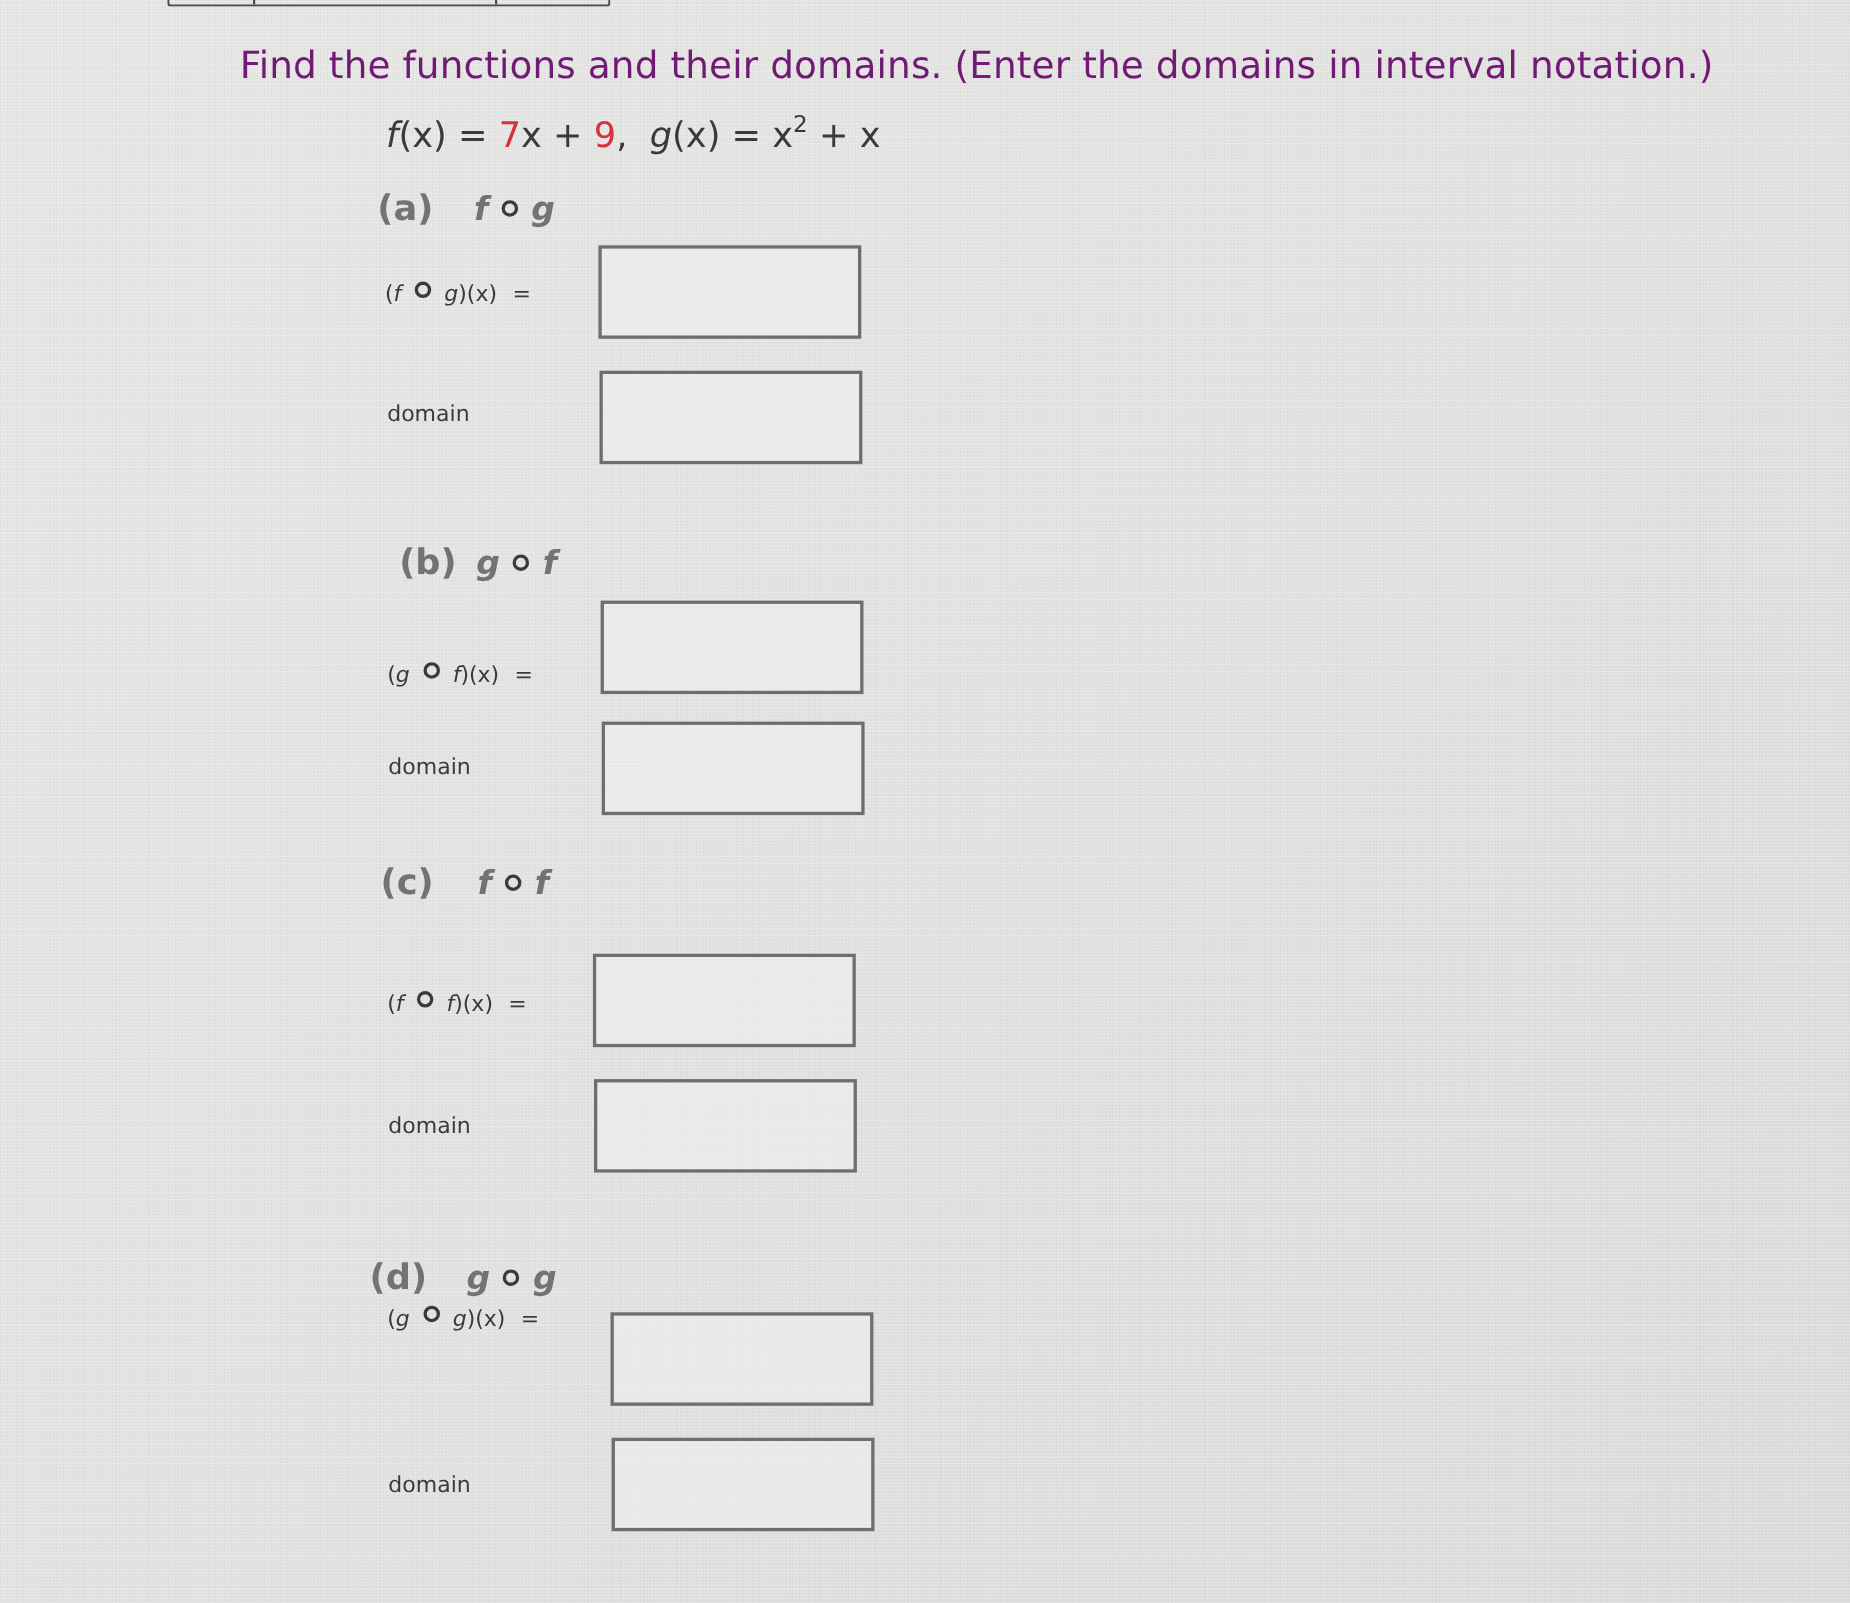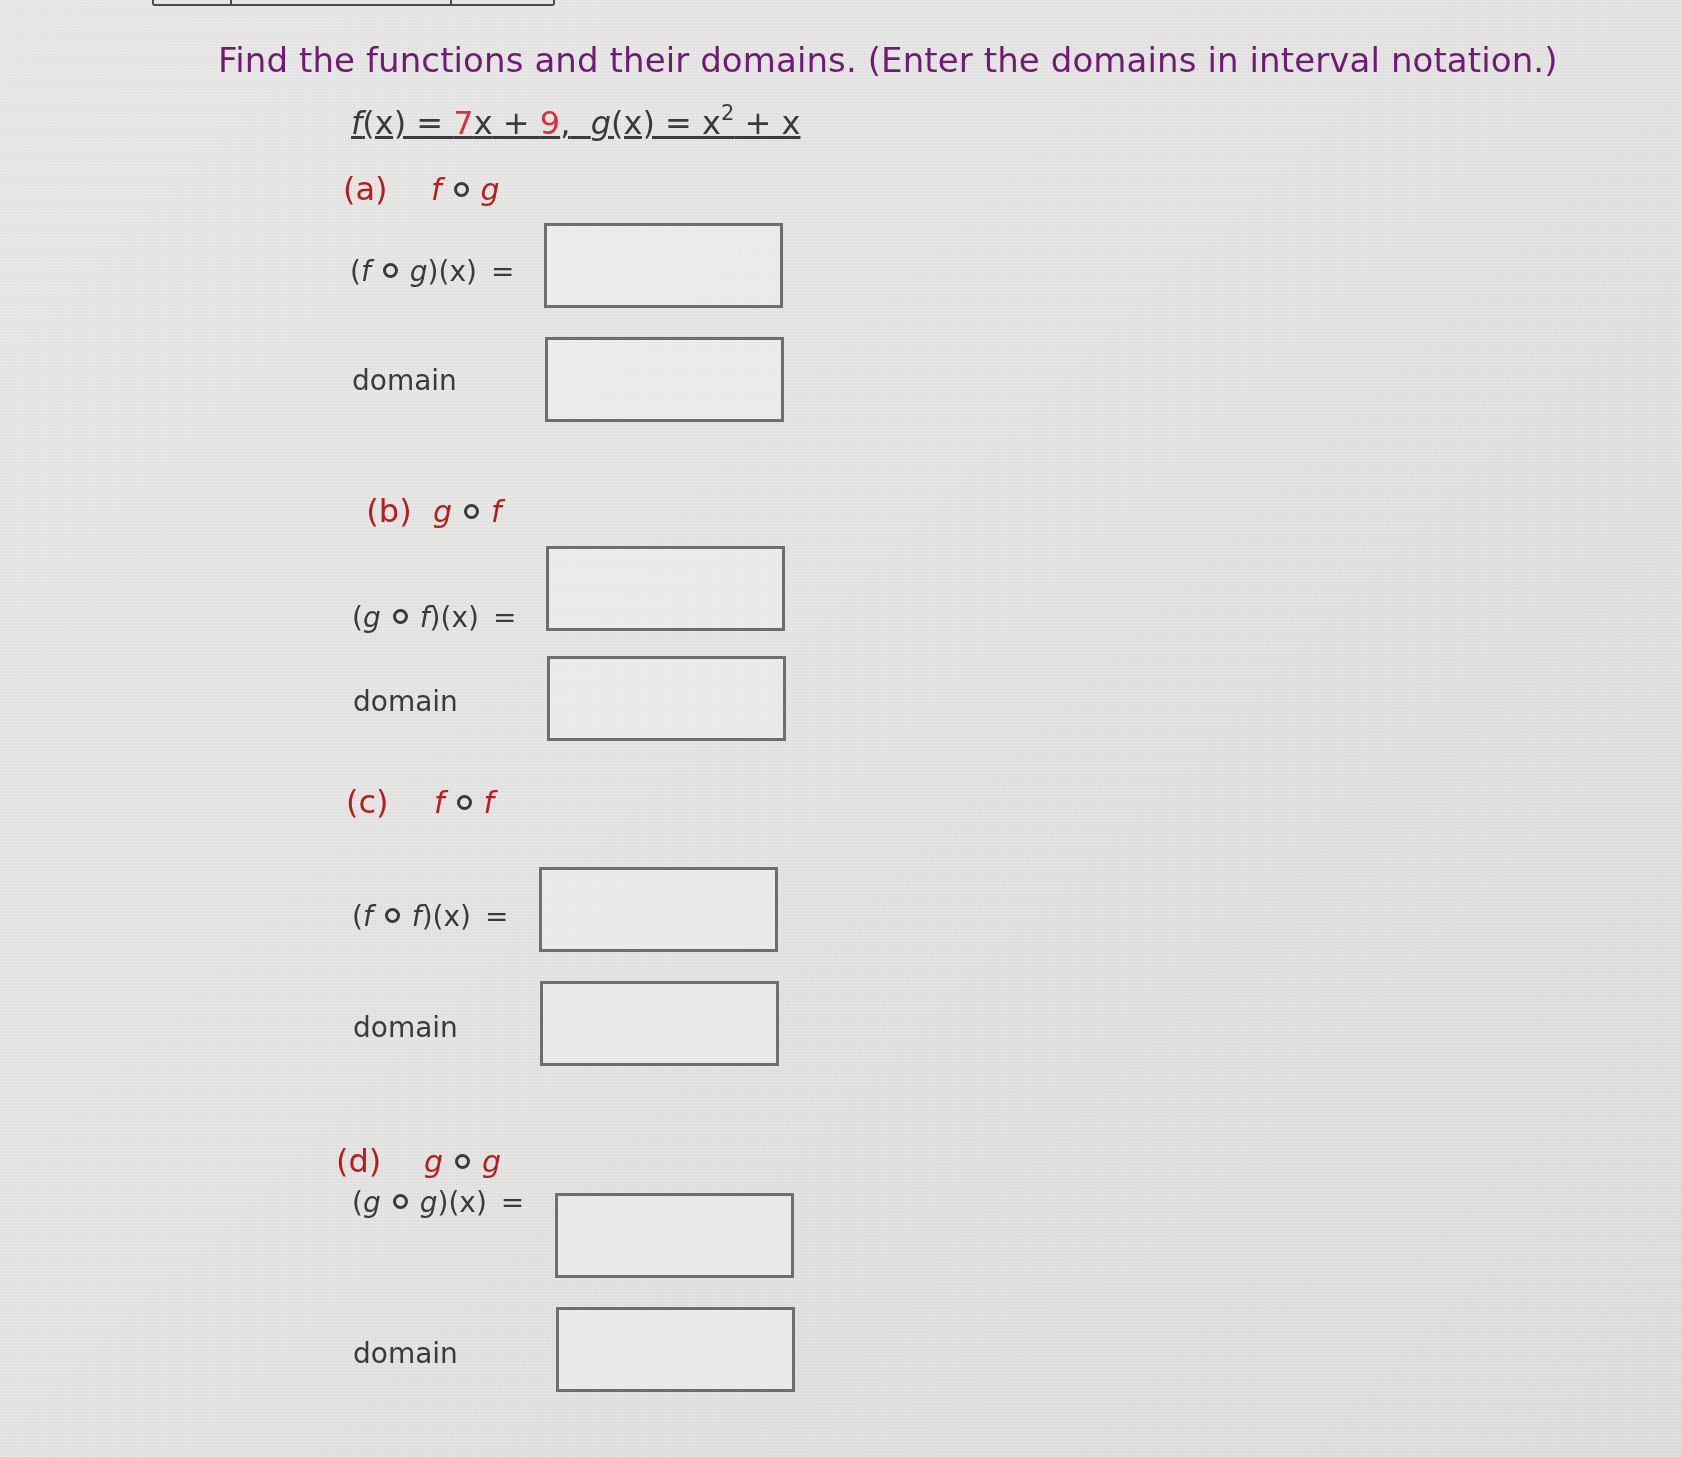--- a/index.html
+++ b/index.html
@@ -43,45 +43,45 @@
       white-space: nowrap;
       color: #701a75;
     }
     .given {
       position: absolute;
       left: 351px;
       top: 104px;
       font-size: 32px;
       white-space: nowrap;
       color: #3a3a3e;
-      text-decoration: underline;
     }
     .given .red { color: #d6323c; }
     .given i, .part-head i, .expr i { font-style: italic; }
     .given sup { font-size: 21px; vertical-align: 14px; line-height: 0; }
     .part-head {
       position: absolute;
       font-size: 32px;
       white-space: nowrap;
-      color: #b91c1c;
+      color: #737373;
+      font-weight: bold;
     }
     .part-head .letter { display: inline-block; width: 88px; }
     .part-head .comp { font-size: 30px; }
     .circ {
       display: inline-block;
       width: 9px;
       height: 9px;
       border: 3px solid #3a3a3e;
       border-radius: 50%;
       margin: 0 12px;
       vertical-align: 3px;
     }
     .row-label {
       position: absolute;
-      font-size: 28px;
+      font-size: 20px;
       white-space: nowrap;
       color: #3a3a3e;
     }
     .expr .eq { margin-left: 14px; }
     .answer-box {
       position: absolute;
       width: 233px;
       height: 79px;
       border: 3px solid #6d6d72;
       background: rgba(240,240,238,0.55);

